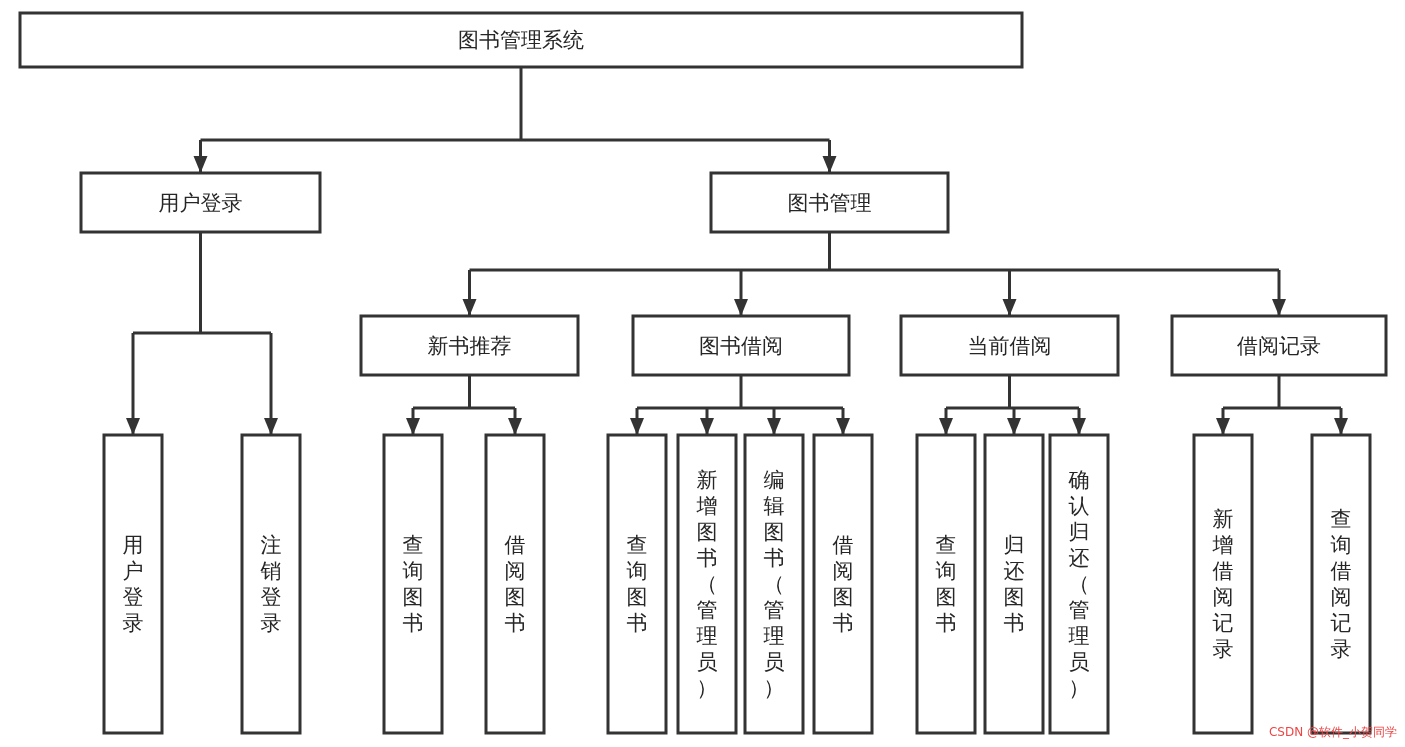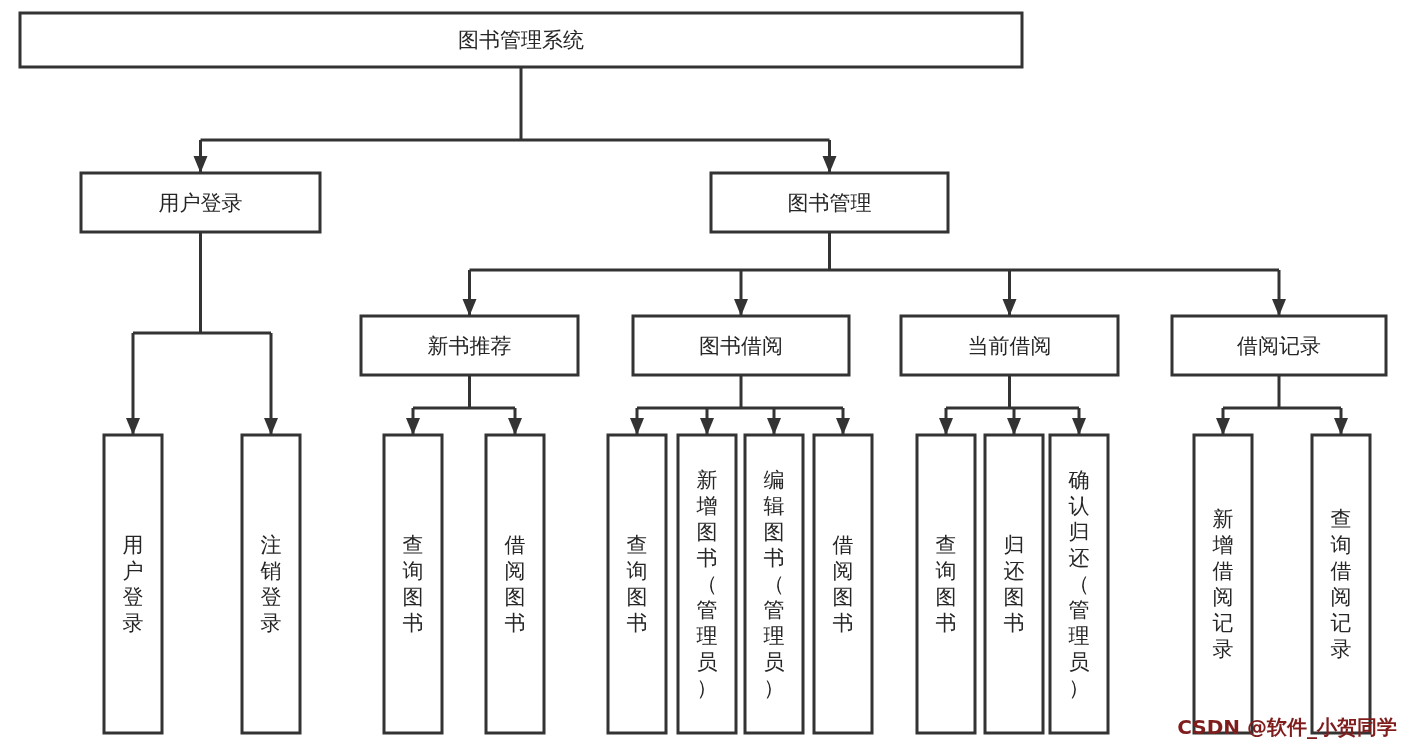--- a/index.html
+++ b/index.html
@@ -49,26 +49,25 @@
     stroke-linecap: butt;
   }
   .edge-arrow {
     fill: #333333;
     stroke: none;
   }
   .watermark-text {
     position: absolute;
     right: 8px;
     bottom: 6px;
-    font-size: 20px;
-    color: #7f1d1d;
+    font-size: 12px;
+    color: #ef4444;
     font-family: "DejaVu Sans", "Liberation Sans", sans-serif;
     white-space: nowrap;
     user-select: none;
-    font-weight: bold;
   }
 </style>
 </head>
 <body>
 
 <div id="diagram-root">
   <svg id="tree-svg" viewBox="0 0 1405 747">
     <g id="edges-layer">
         <g>
           <line x1="521" y1="67" x2="521" y2="140" class="edge-line"></line>

